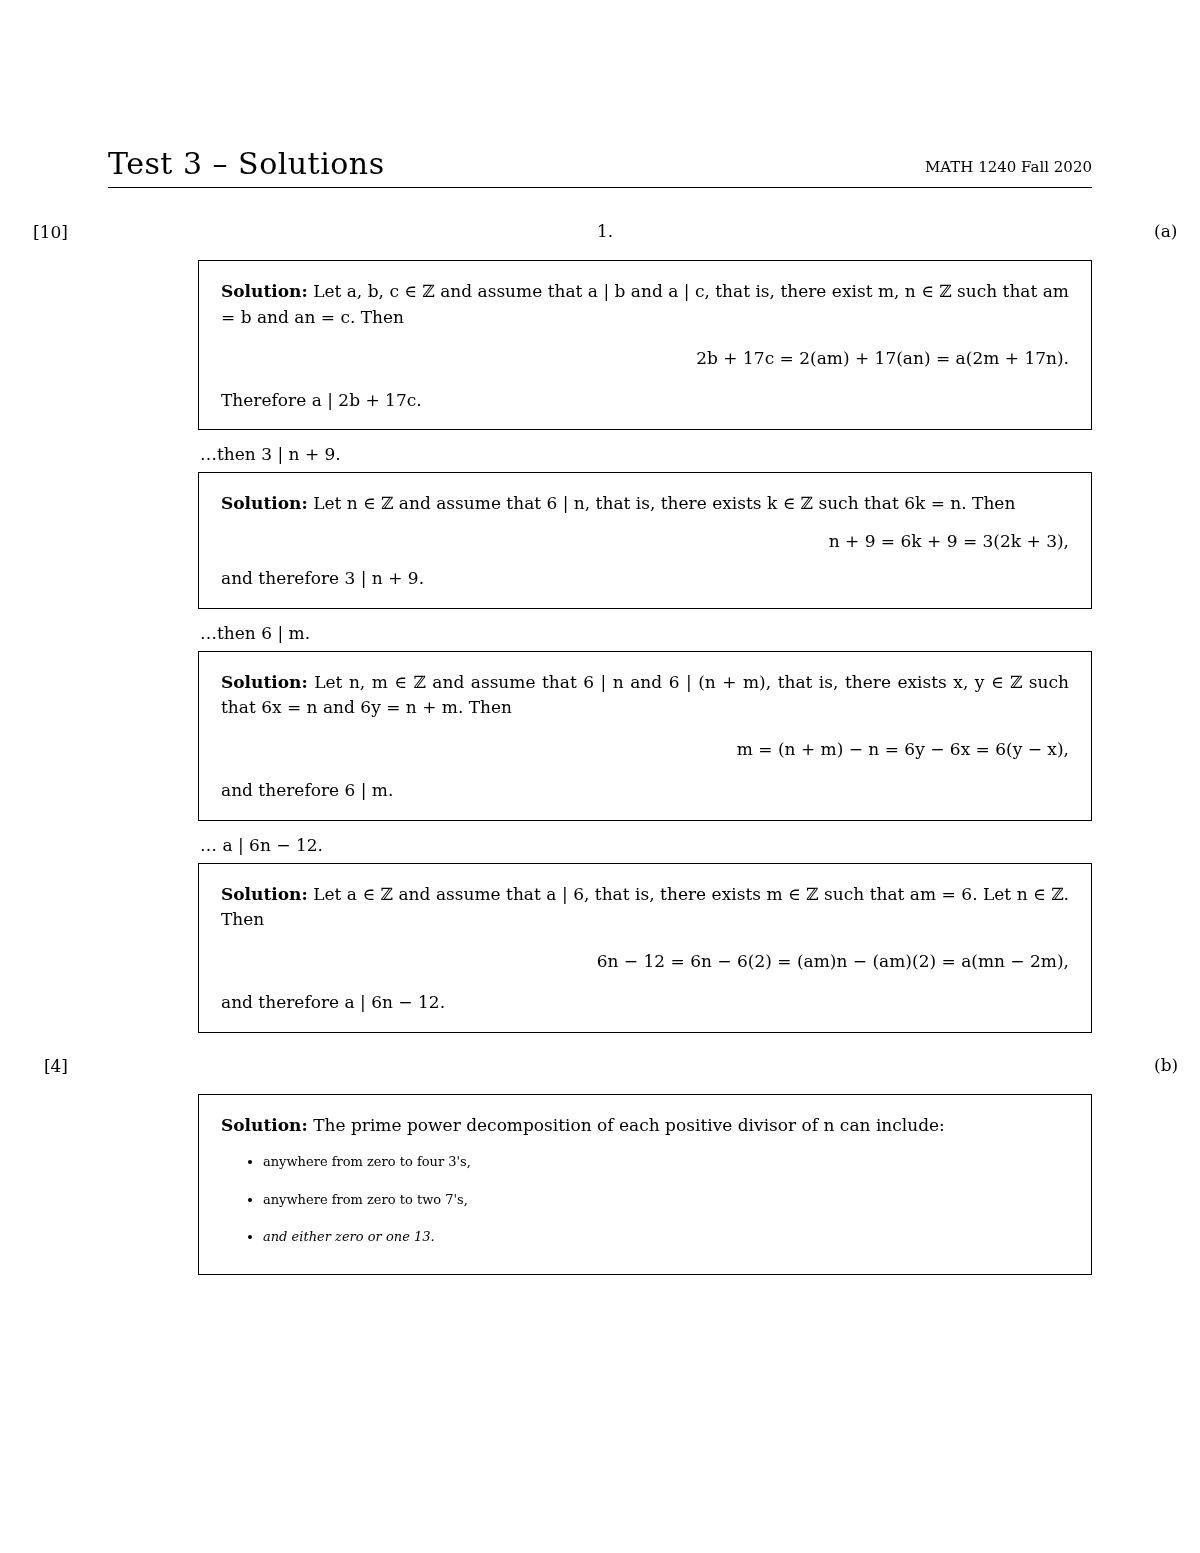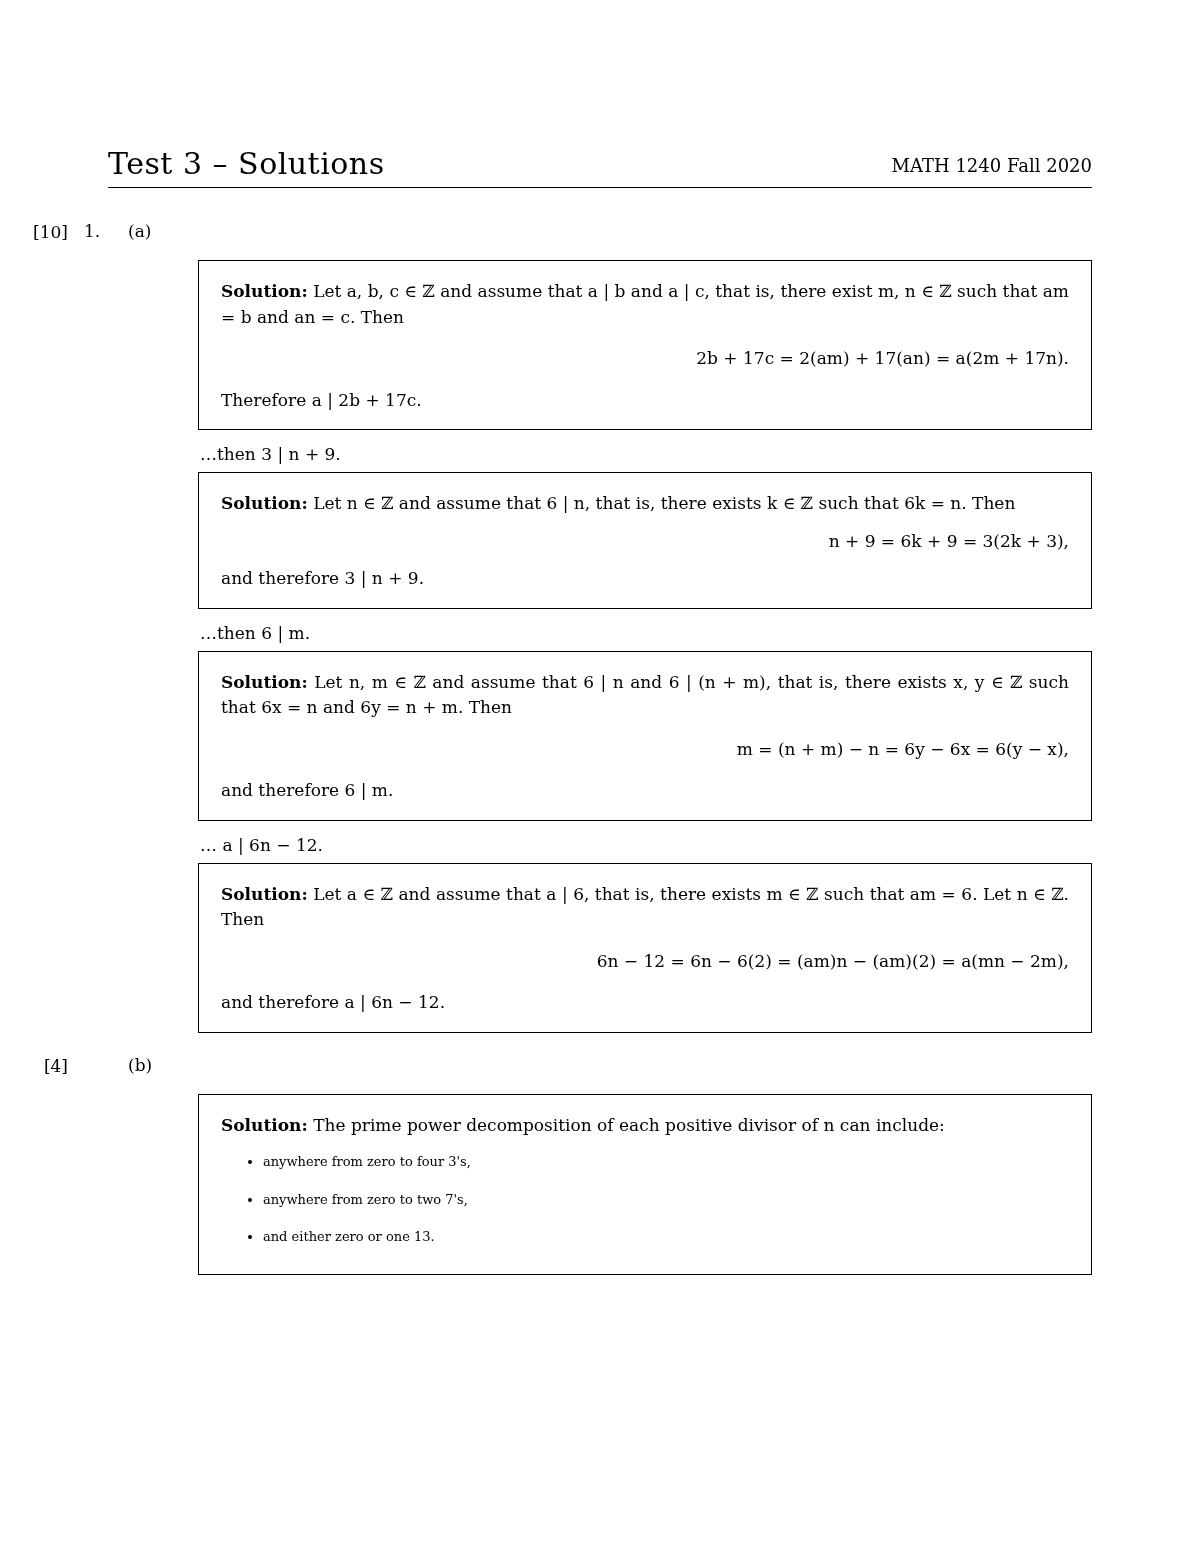--- a/index.html
+++ b/index.html
@@ -32,35 +32,36 @@
     align-items: flex-end;
     justify-content: space-between;
     border-bottom: 1.5px solid #000;
     padding-bottom: 6px;
   }
   .doc-title {
     font-size: 30px;
     letter-spacing: 0.5px;
   }
   .doc-course {
-    font-size: 18px;
+    font-size: 15px;
     padding-bottom: 5px;
   }
 
   
   .content {
     position: absolute;
     left: 0;
     top: 215px;
     width: 1200px;
   }
   .qrow {
     display: flex;
     align-items: flex-start;
     margin-top: 6px;
+    justify-content: space-between;
   }
   .marks {
     width: 68px;
     text-align: right;
     font-size: 17px;
     padding-top: 1px;
     flex: none;
   }
   .qnum {
     width: 44px;
@@ -117,20 +118,21 @@
   ul.sollist {
     margin: 14px 0 6px 0;
     padding-left: 42px;
   }
   ul.sollist li {
     margin-bottom: 18px;
     font-size: 13px;
   }
   ul.sollist li:last-child {
     margin-bottom: 11px;
+    font-style: italic;
   }
 </style>
 </head>
 <body>
 
 <div class="page">
 
   <div class="header">
     <div class="doc-title">Test 3 – Solutions</div>
     <div class="doc-course">MATH 1240 Fall 2020</div>

